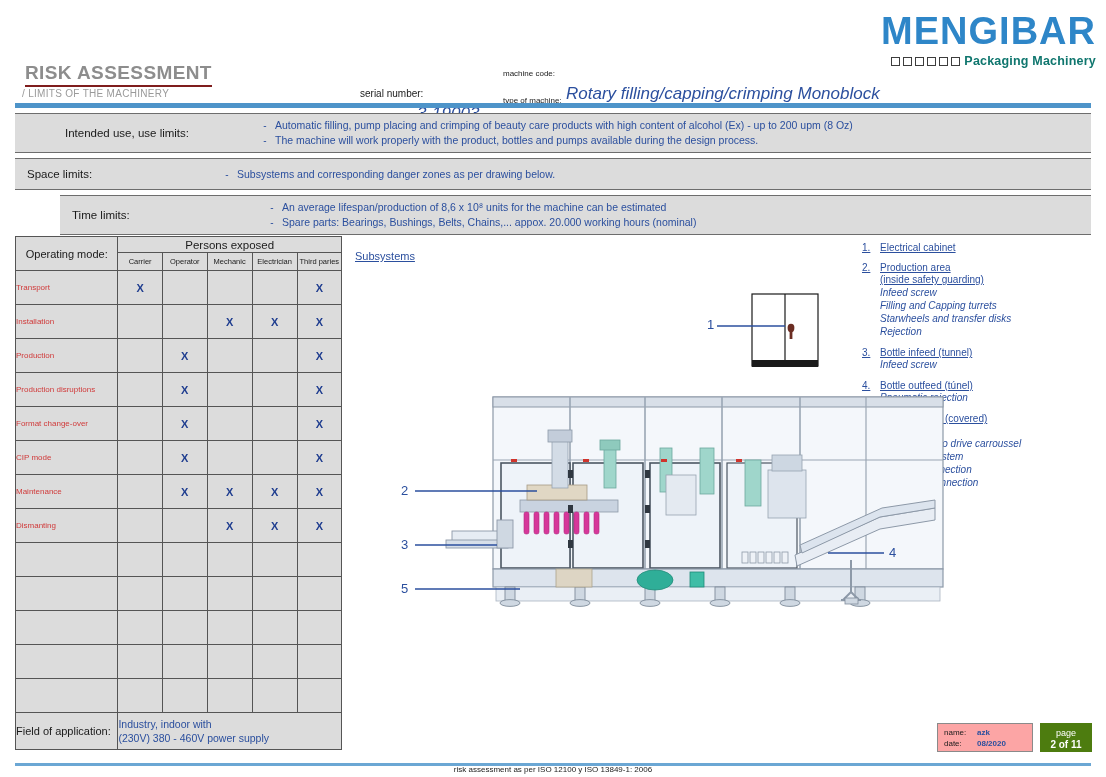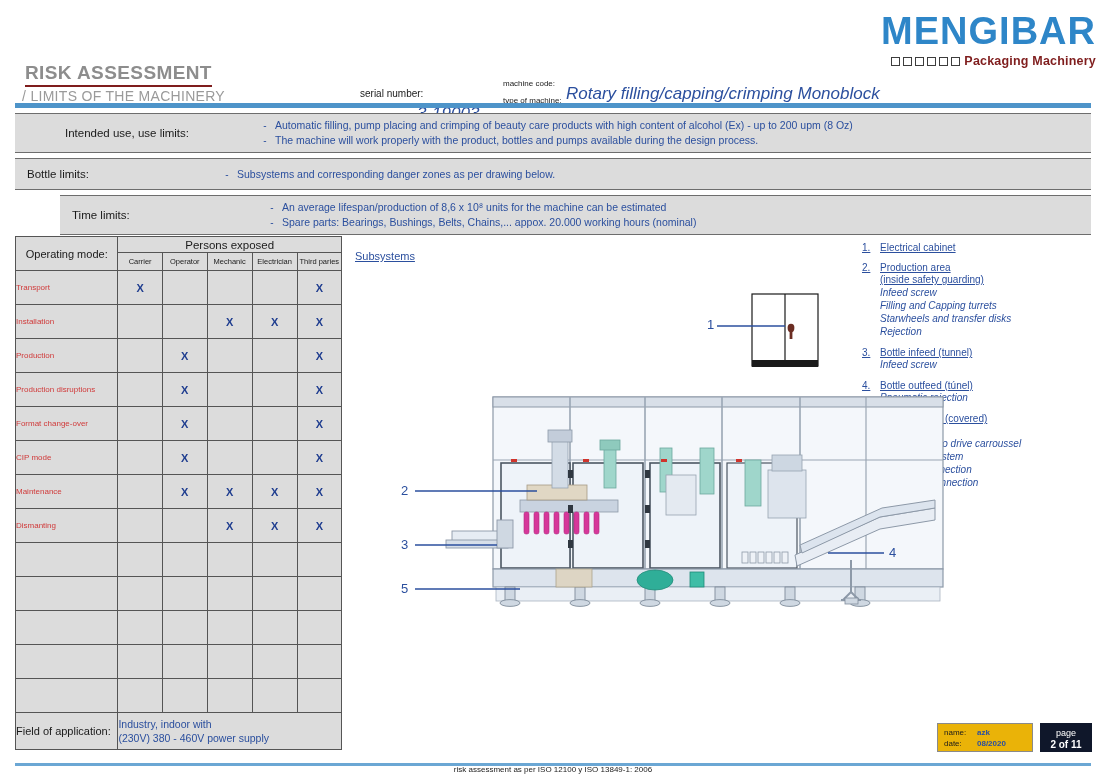--- a/index.html
+++ b/index.html
@@ -6,30 +6,30 @@
   body{width:1106px;height:777px;font-family:"Liberation Sans",sans-serif;position:relative;overflow:hidden;}
   .page{position:absolute;left:0;top:0;width:1106px;height:777px;}
 
   
   .logo{position:absolute;right:10px;top:12px;text-align:right;}
   .logo-word{font-size:38px;font-weight:bold;letter-spacing:1px;color:#2e86c8;line-height:1;
              font-family:"Liberation Sans",sans-serif;}
   .logo-sub{display:flex;align-items:center;justify-content:flex-end;gap:4px;margin-top:4px;}
   .logo-sq{display:flex;gap:3px;}
   .logo-sq i{display:block;width:7px;height:7px;border:1px solid #3d3d3d;background:#fff;}
-  .logo-tag{font-size:12.5px;color:#7f1d1d;font-weight:bold;letter-spacing:.2px;}
+  .logo-tag{font-size:12.5px;color:#0f766e;font-weight:bold;letter-spacing:.2px;}
 
   
   .title{position:absolute;left:25px;top:62px;font-size:19px;font-weight:bold;color:#8d8d8d;
          letter-spacing:.4px;border-bottom:2px solid #7f1d1d;padding-bottom:1px;}
-  .subtitle{position:absolute;left:22px;top:88px;font-size:14px;color:#9a9a9a;letter-spacing:.3px;}
+  .subtitle{position:absolute;left:22px;top:88px;font-size:10px;color:#9a9a9a;letter-spacing:.3px;}
 
   .sn-label{position:absolute;left:360px;top:88px;font-size:10px;color:#1a1a1a;}
   .sn-value{position:absolute;left:417px;top:84px;font-size:17px;font-style:italic;color:#2b4f9e;margin-top:20px;}
-  .mc-label{position:absolute;left:503px;top:79px;font-size:8px;color:#1a1a1a;}
+  .mc-label{position:absolute;left:503px;top:69px;font-size:8px;color:#1a1a1a;}
   .mc-value{position:absolute;left:566px;top:68px;font-size:9px;font-style:italic;color:#2b4f9e;font-weight:normal;margin-top:45px;}
   .tm-label{position:absolute;left:503px;top:96px;font-size:8px;color:#1a1a1a;}
   .tm-value{position:absolute;left:566px;top:84px;font-size:17px;font-style:italic;color:#2b4f9e;}
 
   .hdr-rule{position:absolute;left:15px;top:103px;width:1076px;height:5px;background:#4e94c9;}
 
   
   .limits{position:absolute;left:15px;top:113px;width:1076px;}
   .lrow{position:relative;background:#dcdcdc;border-top:1px solid #6d6d6d;border-bottom:1px solid #6d6d6d;
         margin-bottom:5px;display:flex;align-items:center;}
@@ -66,25 +66,25 @@
   .sssub.u{text-decoration:underline;font-style:normal;}
 
   
   .draw{position:absolute;left:0;top:0;width:1106px;height:777px;pointer-events:none;}
   .callout{position:absolute;font-size:13px;color:#2b4f9e;}
 
   
   .foot-rule{position:absolute;left:15px;top:763px;width:1076px;height:3px;background:#6ba7d4;}
   .foot-note{position:absolute;left:0;top:765px;width:1106px;text-align:center;font-size:8px;color:#1a1a1a;}
   .namebox{position:absolute;left:937px;top:723px;width:96px;height:29px;border:1px solid #8a8a8a;
-           background:#eab308;font-size:8px;color:#1a1a1a;padding:3px 0 0 6px;box-sizing:border-box;}
+           background:#fca5a5;font-size:8px;color:#1a1a1a;padding:3px 0 0 6px;box-sizing:border-box;}
   .namebox .ln{display:flex;line-height:11px;}
   .namebox .k{width:33px;}
   .namebox .v{color:#2b4f9e;font-weight:bold;}
-  .pagebox{position:absolute;left:1040px;top:723px;width:52px;height:29px;background:#0f172a;
+  .pagebox{position:absolute;left:1040px;top:723px;width:52px;height:29px;background:#4d7c0f;
            color:#fff;text-align:center;font-size:9px;padding-top:4px;box-sizing:border-box;line-height:12px;}
   .pagebox b{font-size:10px;}
 </style>
 </head>
 <body>
 
 <div class="page">
 
   <div class="logo">
     <div class="logo-word">MENGIBAR</div>
@@ -118,21 +118,21 @@
     <div class="lrow r1">
       <div class="lbl">Intended use, use limits:</div>
       <div class="dashcol">-<br>-</div>
       <div class="ltext">
         <div>Automatic filling, pump placing and crimping of beauty care products with high content of alcohol (Ex) - up to 200 upm (8 Oz)</div>
         <div>The machine will work properly with the product, bottles and pumps available during the design process.</div>
       </div>
     </div>
 
     <div class="lrow r2">
-      <div class="lbl">Bottle limits:</div>
+      <div class="lbl">Space limits:</div>
       <div class="dashcol">-</div>
       <div class="ltext">
         <div>Subsystems and corresponding danger zones as per drawing below.</div>
       </div>
     </div>
 
     <div class="lrow r3">
       <div class="lbl">Time limits:</div>
       <div class="dashcol">-<br>-</div>
       <div class="ltext">

